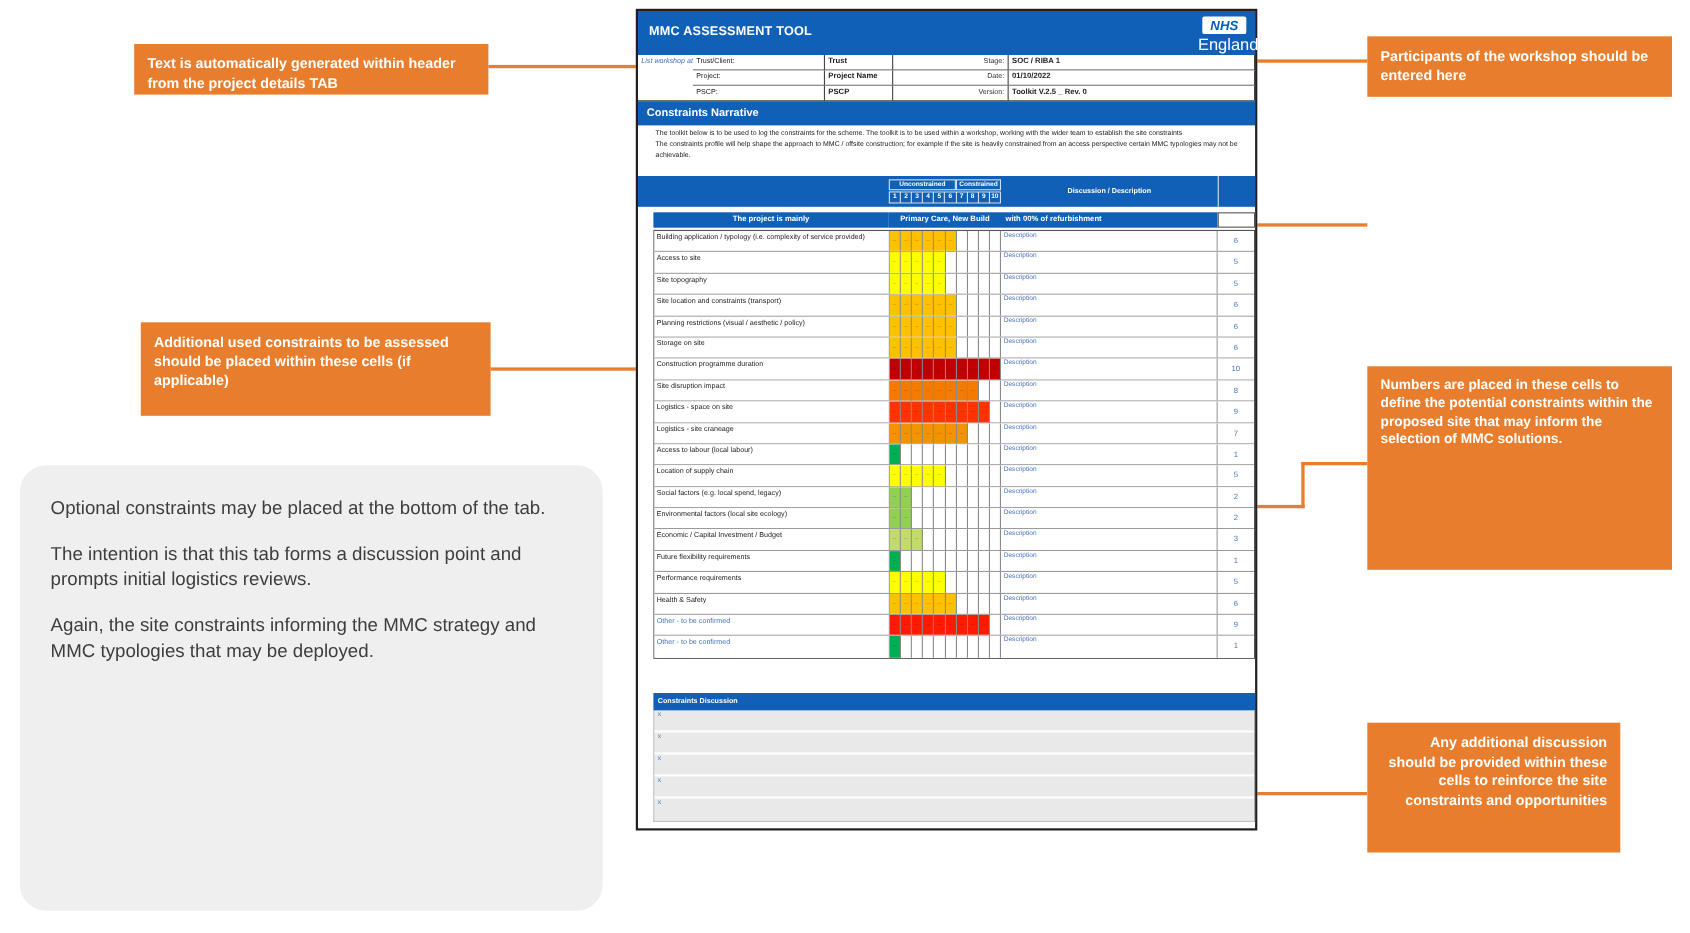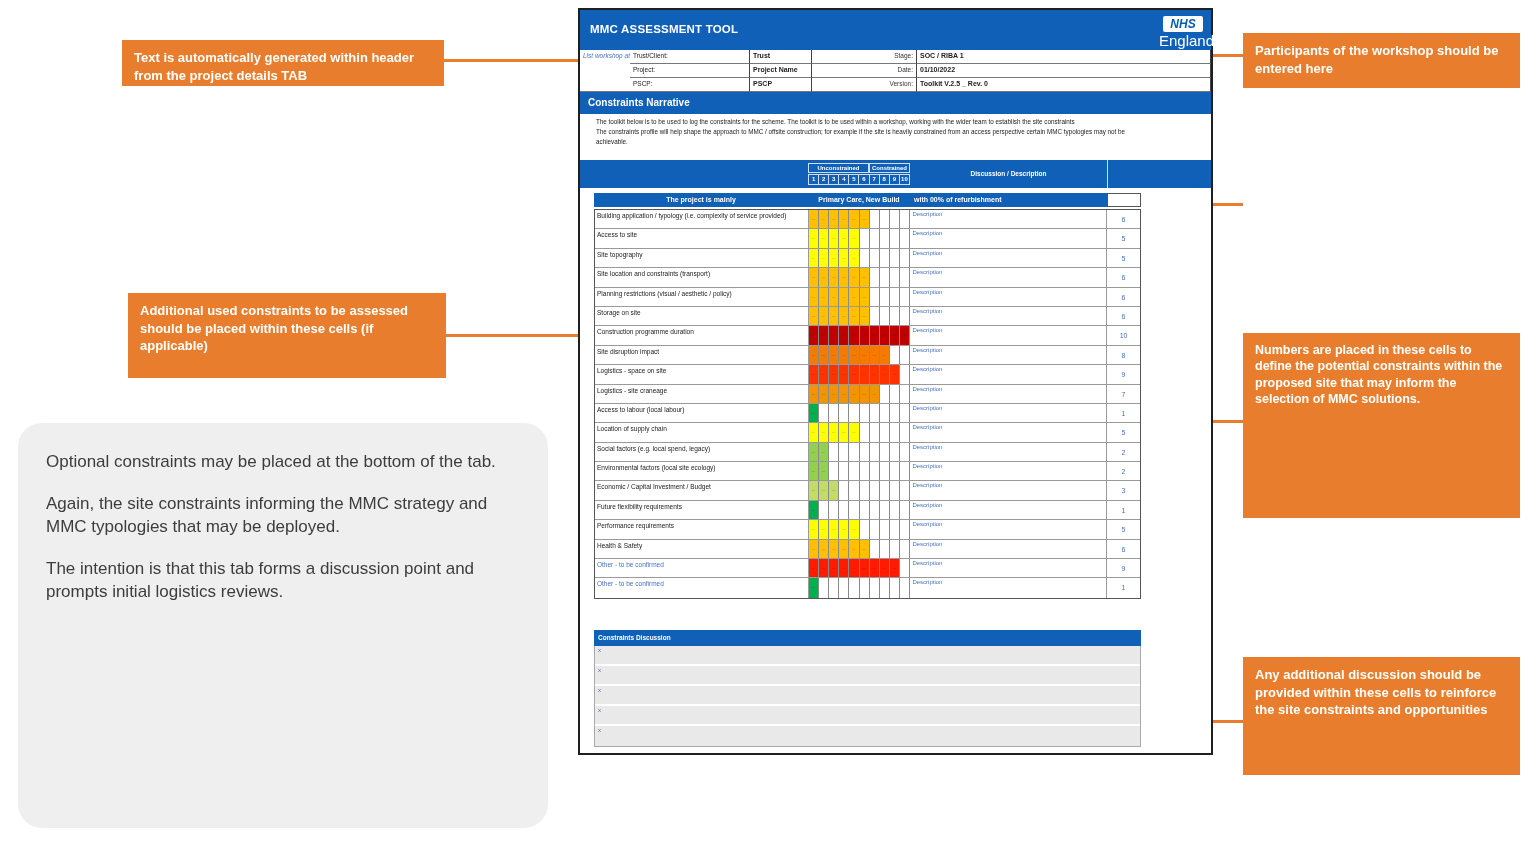--- a/index.html
+++ b/index.html
@@ -16,21 +16,21 @@
   
   .callout { position:absolute; background:#e87e2d; color:#ffffff; font-weight:bold;
     font-size:13px; line-height:1.36; padding:9px 12px; }
   .callout.small { font-size:12.5px; line-height:1.3; }
 
   
   .cline { position:absolute; background:#e87e2d; }
   .cdot { position:absolute; width:17px; height:17px; border-radius:50%; background:#e87e2d; }
 
   
-  .sheet { position:absolute; left:578px; top:8px; width:635px; height:747px;
+  .sheet { position:absolute; left:578px; top:8px; width:565px; height:747px;
     background:#ffffff; border:2px solid #1f1f1f; }
   .band { background:#1160b8; color:#ffffff; }
 
   .sheet-header { position:absolute; left:0; top:0; width:100%; height:40px; background:#1160b8; }
   .sheet-title { position:absolute; left:10px; top:13px; color:#fff; font-weight:bold; font-size:11.5px; letter-spacing:.2px; }
   .nhs-logo { position:absolute; right:8px; top:4px; width:44px; text-align:right; }
   .nhs-box { display:inline-block; width:40px; height:16px; background:#ffffff; border-radius:2px;
     color:#005eb8; font-style:italic; font-weight:bold; font-size:12px; line-height:16px; text-align:center; }
   .nhs-england { color:#ffffff; font-size:15px; margin-top:0; }
 
@@ -85,31 +85,31 @@
   .disc-row { height:20px; background:#e9e9e9; border-bottom:2px solid #ffffff; font-size:6px; color:#4472c4; padding:1px 3px; }
   .disc-row:last-child { border-bottom:none; }
 </style>
 </head>
 <body>
 
 <div class="stage">
 
   <div class="note-box">
     <p>Optional constraints may be placed at the bottom of the tab.</p>
+    <p>The intention is that this tab forms a discussion point and prompts initial logistics reviews.</p>
     <p>Again, the site constraints informing the MMC strategy and MMC typologies that may be deployed.</p>
-    <p>The intention is that this tab forms a discussion point and prompts initial logistics reviews.</p>
   </div>
 
   <div class="callout" style="left:122px; top:40px; width:322px; height:46px;">Text is automatically generated within header from the project details TAB</div>
   <div class="callout" style="left:1243px; top:33px; width:277px; height:55px;">Participants of the workshop should be entered here</div>
   <div class="callout" style="left:128px; top:293px; width:318px; height:85px;">Additional used constraints to be assessed should be placed within these cells (if applicable)</div>
   <div class="callout small" style="left:1243px; top:333px; width:277px; height:185px;">
     <div>Numbers are placed in these cells to define the potential constraints within the proposed site that may inform the selection of MMC solutions.</div>
   </div>
-  <div class="callout" style="left:1243px; top:657px; width:277px; height:118px;">Any additional discussion should be provided within these cells to reinforce the site constraints and opportunities</div>
+  <div class="callout" style="left:1243px; top:657px; width:230px; height:118px;text-align:right;">Any additional discussion should be provided within these cells to reinforce the site constraints and opportunities</div>
 
   <div class="cline" style="left:444px; top:59px; width:250px; height:3px;"></div>
   <div class="cdot" style="left:686px; top:52px;"></div>
 
   <div class="cline" style="left:976px; top:54px; width:267px; height:3px;"></div>
   <div class="cdot" style="left:960px; top:47px;"></div>
 
   <div class="cline" style="left:1106px; top:203px; width:137px; height:3px;"></div>
   <div class="cline" style="left:1106px; top:203px; width:3px; height:76px;"></div>
   <div class="cline" style="left:975px; top:276px; width:134px; height:3px;"></div>

